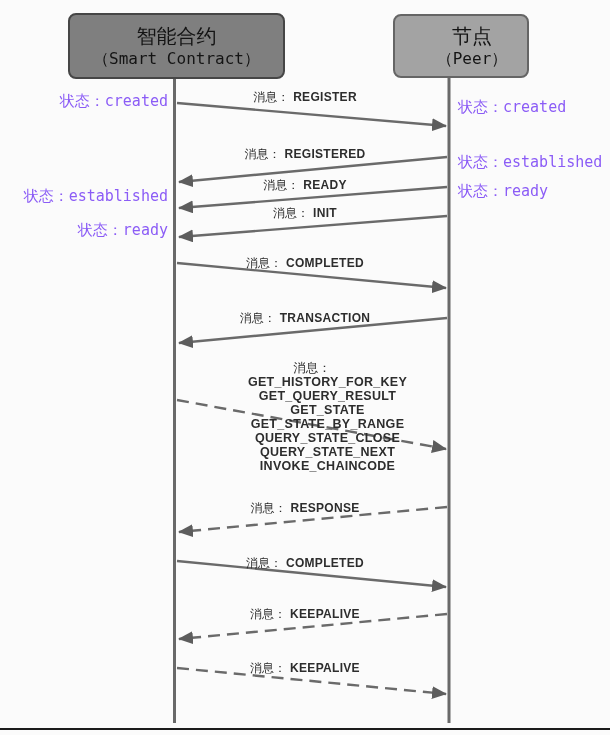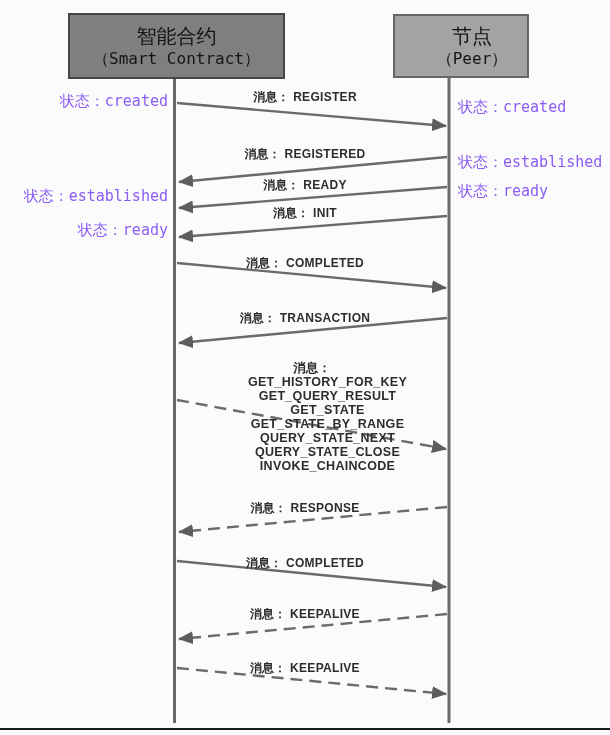--- a/index.html
+++ b/index.html
@@ -4,42 +4,42 @@
 <style>
   html,body{margin:0;padding:0;background:#fff;}
   .screen{
     position:relative;width:610px;height:735px;background:#fbfbfb;overflow:hidden;
     font-family:"Liberation Sans",sans-serif;
   }
   .layer{position:absolute;left:0;top:0;z-index:1;}
   
   .actor-box{
     position:absolute;z-index:3;display:flex;flex-direction:column;
-    align-items:center;justify-content:center;text-align:center;
+    align-items:center;justify-content:center;text-align:center;border-radius:8px;
   }
   .actor-left{left:68px;top:13px;width:213px;height:62px;background:#7f7f7f;border:2px solid #464646;}
   .actor-right{left:393px;top:14px;width:110px;height:60px;background:#a3a3a3;border:2px solid #656565;padding-left:22px;}
   .actor-title{font-size:20px;line-height:24px;color:#141414;font-family:"DejaVu Sans",sans-serif;}
   .actor-subtitle{font-size:16px;line-height:21px;color:#141414;font-family:"DejaVu Sans Mono","Liberation Mono",monospace;}
   
   .state{
     position:absolute;z-index:2;white-space:nowrap;
     font-family:"DejaVu Sans Mono","Liberation Mono",monospace;
     font-size:15px;color:#8b5cf6;
   }
   .state.sl{right:442px;text-align:right;}
   .state.sr{left:458px;text-align:left;}
   #sl0{top:92px;} #sl1{top:187px;} #sl2{top:221px;}
   #sr0{top:98px;} #sr1{top:153px;} #sr2{top:182px;}
   
   .msg{
     position:absolute;z-index:2;left:305px;transform:translateX(-50%);
     white-space:nowrap;font-size:12px;color:#2d2d2d;
   }
-  .mp{margin-right:4px;font-weight:700;}
+  .mp{margin-right:4px;font-weight:400;}
   .mv{font-weight:600;letter-spacing:.3px;}
   #m0{top:89px;} #m1{top:146px;} #m2{top:177px;} #m3{top:205px;}
   #m4{top:255px;} #m5{top:310px;} #m7{top:500px;} #m8{top:555px;}
   #m9{top:606px;} #m10{top:660px;}
   
   .msg-block{
     position:absolute;z-index:2;left:312px;transform:translateX(-50%);top:361px;
     text-align:center;font-size:12.5px;line-height:14px;color:#2d2d2d;white-space:nowrap;
   }
   .msg-block .mp{margin-right:0;}
@@ -122,22 +122,22 @@
   <div class="msg" id="m5">
     <span class="mp">消息：</span><span class="mv">TRANSACTION</span>
   </div>
 
   <div class="msg-block" id="m6">
     <span class="mp">消息：</span>
     <span class="mv">GET_HISTORY_FOR_KEY</span>
     <span class="mv">GET_QUERY_RESULT</span>
     <span class="mv">GET_STATE</span>
     <span class="mv">GET_STATE_BY_RANGE</span>
+    <span class="mv">QUERY_STATE_CLOSE</span>
     <span class="mv">QUERY_STATE_NEXT</span>
-    <span class="mv">QUERY_STATE_CLOSE</span>
     <span class="mv">INVOKE_CHAINCODE</span>
   </div>
 
   <div class="msg" id="m7">
     <span class="mp">消息：</span><span class="mv">RESPONSE</span>
   </div>
   <div class="msg" id="m8">
     <span class="mp">消息：</span><span class="mv">COMPLETED</span>
   </div>
   <div class="msg" id="m9">

